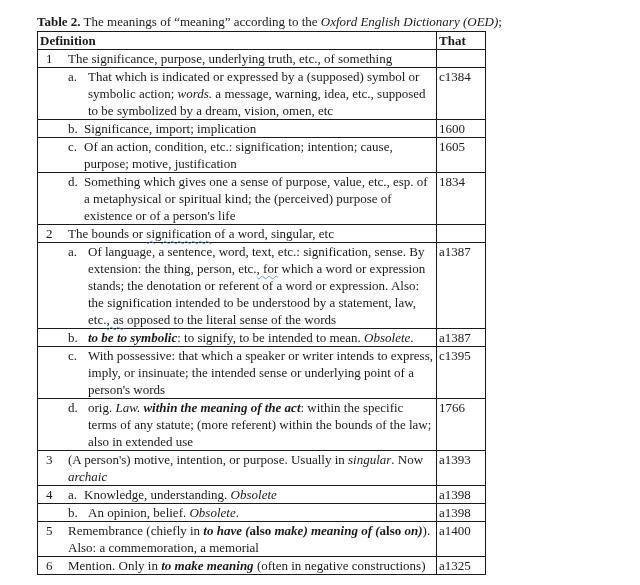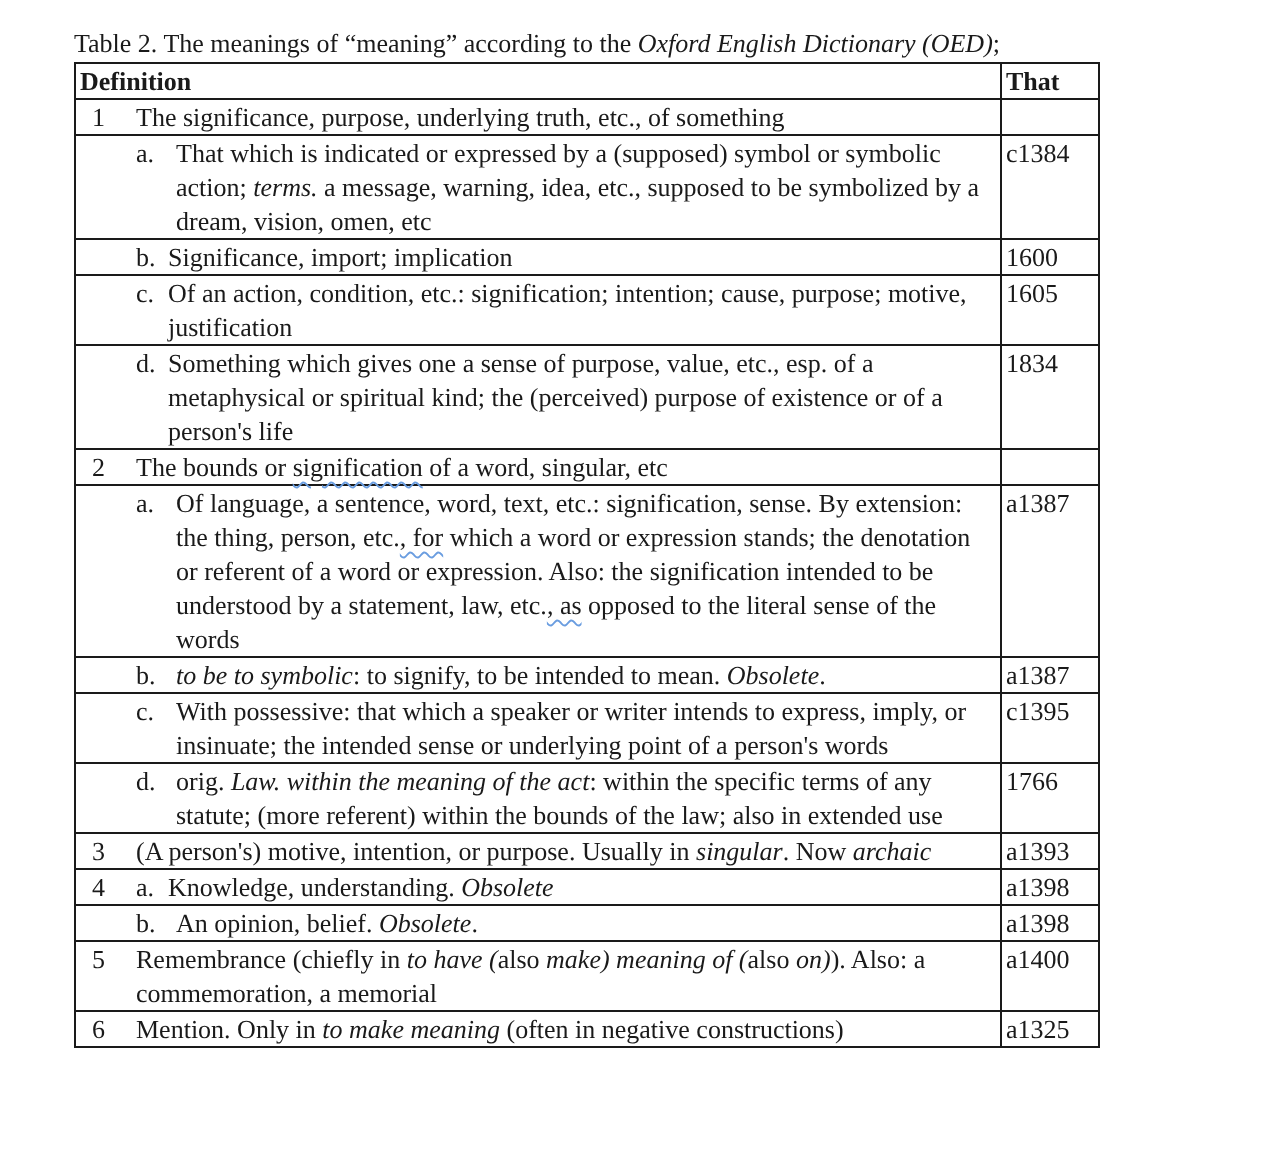--- a/index.html
+++ b/index.html
@@ -8,33 +8,33 @@
   }
   html,body{margin:0;padding:0;background:#ffffff;}
   body{
     width:640px;height:585px;overflow:hidden;
     font-family:"Liberation Serif","DejaVu Serif",serif;
     font-size:13px;line-height:17px;color:var(--ink);
   }
   .page{padding:13px 0 0 37px;}
   .caption{width:551px;margin-bottom:1px;}
   .caption-line{white-space:normal;}
-  .b{font-weight:normal;}
+  .b{font-weight:bold;}
   .i{font-style:italic;margin-top:28px;}
   .sq{
     text-decoration-line:underline;
     text-decoration-style:wavy;
     text-decoration-color:var(--sq);
     text-decoration-thickness:1px;
     text-underline-offset:2px;
     margin-top:19px;
   }
   table.oed{
     border-collapse:collapse;
-    width:513px;
+    width:449px;
     table-layout:fixed;
   }
   table.oed th, table.oed td{
     border:1px solid var(--ink);
     padding:0 2px;
     vertical-align:top;
     text-align:left;
   }
   th.def-h{font-weight:bold;padding-left:4px;}
   th.date-h{font-weight:bold;width:44px;padding-left:4px;}
@@ -67,21 +67,21 @@
               <span class="txt"><span>The significance, purpose, underlying truth, etc., of something</span></span>
             </div>
           </td>
           <td class="date-cell"></td>
         </tr>
         <tr>
           <td class="def-cell">
             <div class="defline">
               <span class="num"></span>
               <span class="letter wide">a.</span>
-              <span class="txt"><span>That which is indicated or expressed by a (supposed) symbol or symbolic action; </span><span class="i">terms.</span><span> a message, warning, idea, etc., supposed to be symbolized by a dream, vision, omen, etc</span></span>
+              <span class="txt"><span>That which is indicated or expressed by a (supposed) symbol or symbolic action; </span><span class="i">words.</span><span> a message, warning, idea, etc., supposed to be symbolized by a dream, vision, omen, etc</span></span>
             </div>
           </td>
           <td class="date-cell">c1384</td>
         </tr>
         <tr>
           <td class="def-cell">
             <div class="defline">
               <span class="num"></span>
               <span class="letter">b.</span>
               <span class="txt"><span>Significance, import; implication</span></span>

